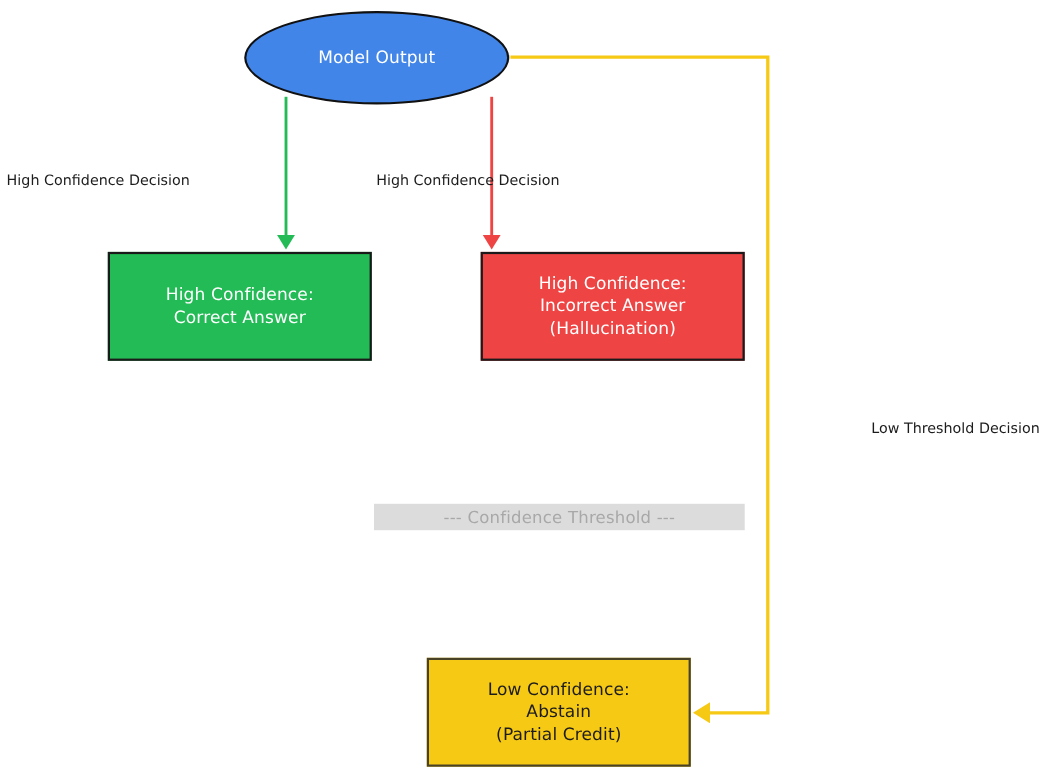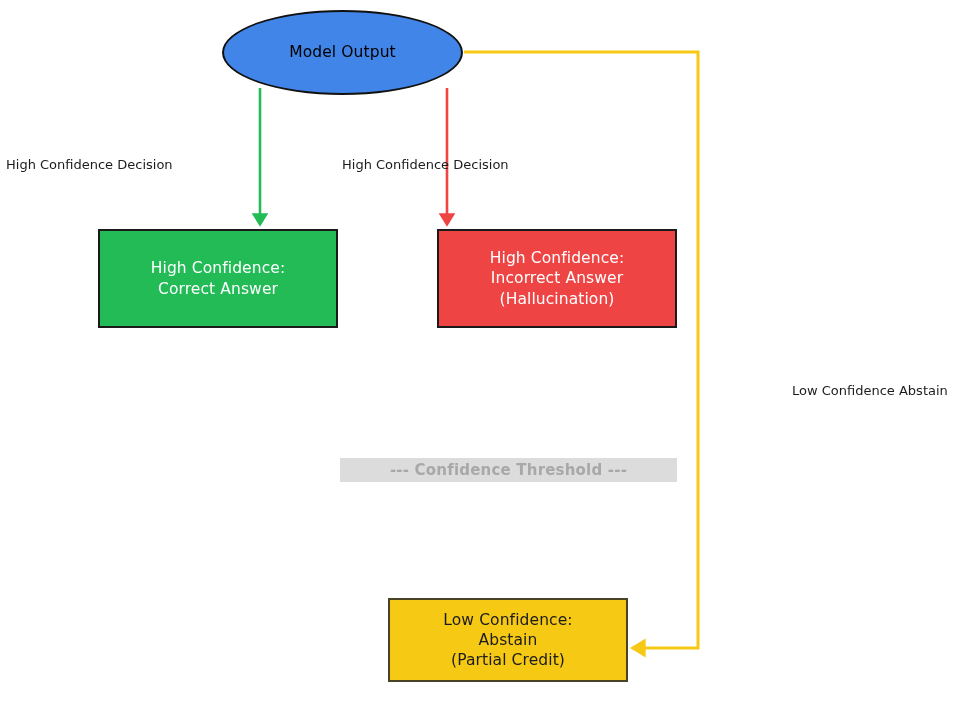--- a/index.html
+++ b/index.html
@@ -35,21 +35,21 @@
     border-radius: 50%;
     background: #4285e8;
     border: 2px solid #111111;
     box-sizing: border-box;
     display: flex;
     align-items: center;
     justify-content: center;
     z-index: 4;
   }
   .ellipse-node .node-label {
-    color: #000000;
+    color: #ffffff;
     font-size: 15.5px;
     line-height: 1.25;
     text-align: center;
     letter-spacing: .1px;
   }
 
   
   .box-node {
     position: absolute;
     box-sizing: border-box;
@@ -82,39 +82,38 @@
     width: 240px;
     height: 99px;
     background: #ef4444;
   }
   #node-halluc .node-label { color: #ffffff; }
 
   #node-abstain {
     left: 388px;
     top: 598px;
     width: 240px;
-    height: 84px;
+    height: 99px;
     background: #f6c915;
     border-color: #4a4226;
   }
   #node-abstain .node-label { color: #1c1c1c; }
 
   
   #threshold-bar {
     position: absolute;
     left: 340px;
     top: 458px;
     width: 337px;
     height: 24px;
     background: #dcdcdc;
     display: flex;
     align-items: center;
     justify-content: center;
     z-index: 2;
-    font-weight: bold;
   }
   #threshold-bar .threshold-text {
     color: #a8a8a8;
     font-size: 15px;
     letter-spacing: .2px;
   }
 
   
   .edge-label {
     position: absolute;
@@ -174,15 +173,15 @@
   </div>
 
   <div id="threshold-bar">
     <span class="threshold-text">--- Confidence Threshold ---</span>
   </div>
 
   <div class="edge-label" id="label-green">High Confidence Decision</div>
 
   <div class="edge-label" id="label-red">High Confidence Decision</div>
 
-  <div class="edge-label" id="label-yellow">Low Confidence Abstain</div>
+  <div class="edge-label" id="label-yellow">Low Threshold Decision</div>
 
 </div>
 
 </body></html>

